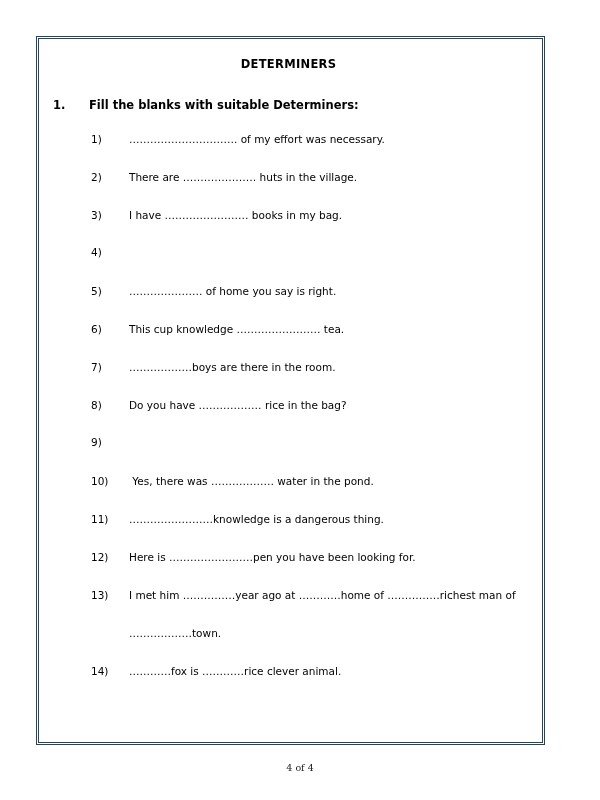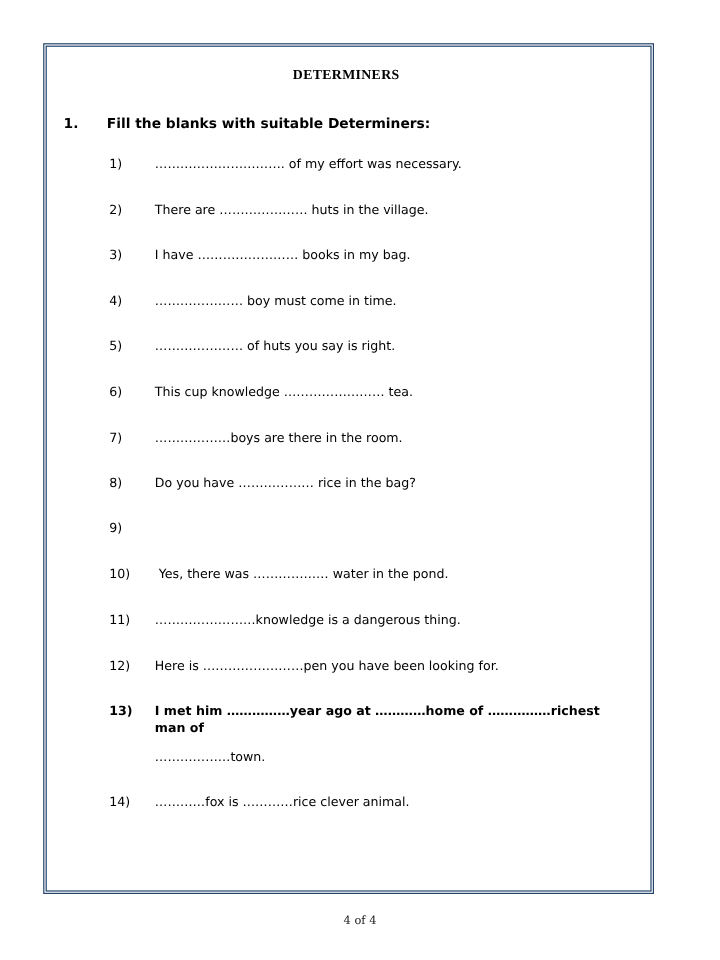--- a/index.html
+++ b/index.html
@@ -38,21 +38,20 @@
   }
 
   
   .doc-title {
     text-align: center;
     font-weight: bold;
     font-size: 11.5px;
     letter-spacing: 0.3px;
     color: #000000;
     margin: 6px 0 0 0;
-    font-family: Liberation Serif, serif;
   }
 
   
   .q-heading {
     display: flex;
     align-items: baseline;
     margin-top: 27px;
   }
   .q-num {
     font-weight: bold;
@@ -93,21 +92,20 @@
   .item.two-line {
     height: auto;
     display: block;
     position: relative;
     padding-bottom: 0;
   }
   .item.two-line .line-a {
     display: flex;
     align-items: baseline;
     height: 38px;
-    font-weight: bold;
   }
   .item.two-line .line-b {
     display: flex;
     align-items: baseline;
     height: 38px;
   }
   .item.two-line .spacer-num {
     width: 38px;
     flex: 0 0 38px;
     padding-left: 38px;
@@ -152,26 +150,25 @@
         <span class="item-body">There are ………………… huts in the village.</span>
       </div>
 
       <div class="item">
         <span class="item-num">3)</span>
         <span class="item-body">I have …………………… books in my bag.</span>
       </div>
 
       <div class="item">
         <span class="item-num">4)</span>
-        <span class="item-body">………………… boy must come in time.</span>
       </div>
 
       <div class="item">
         <span class="item-num">5)</span>
-        <span class="item-body">………………… of huts you say is right.</span>
+        <span class="item-body">………………… of home you say is right.</span>
       </div>
 
       <div class="item">
         <span class="item-num">6)</span>
         <span class="item-body">This cup knowledge …………………… tea.</span>
       </div>
 
       <div class="item">
         <span class="item-num">7)</span>
         <span class="item-body">………………boys are there in the room.</span>

